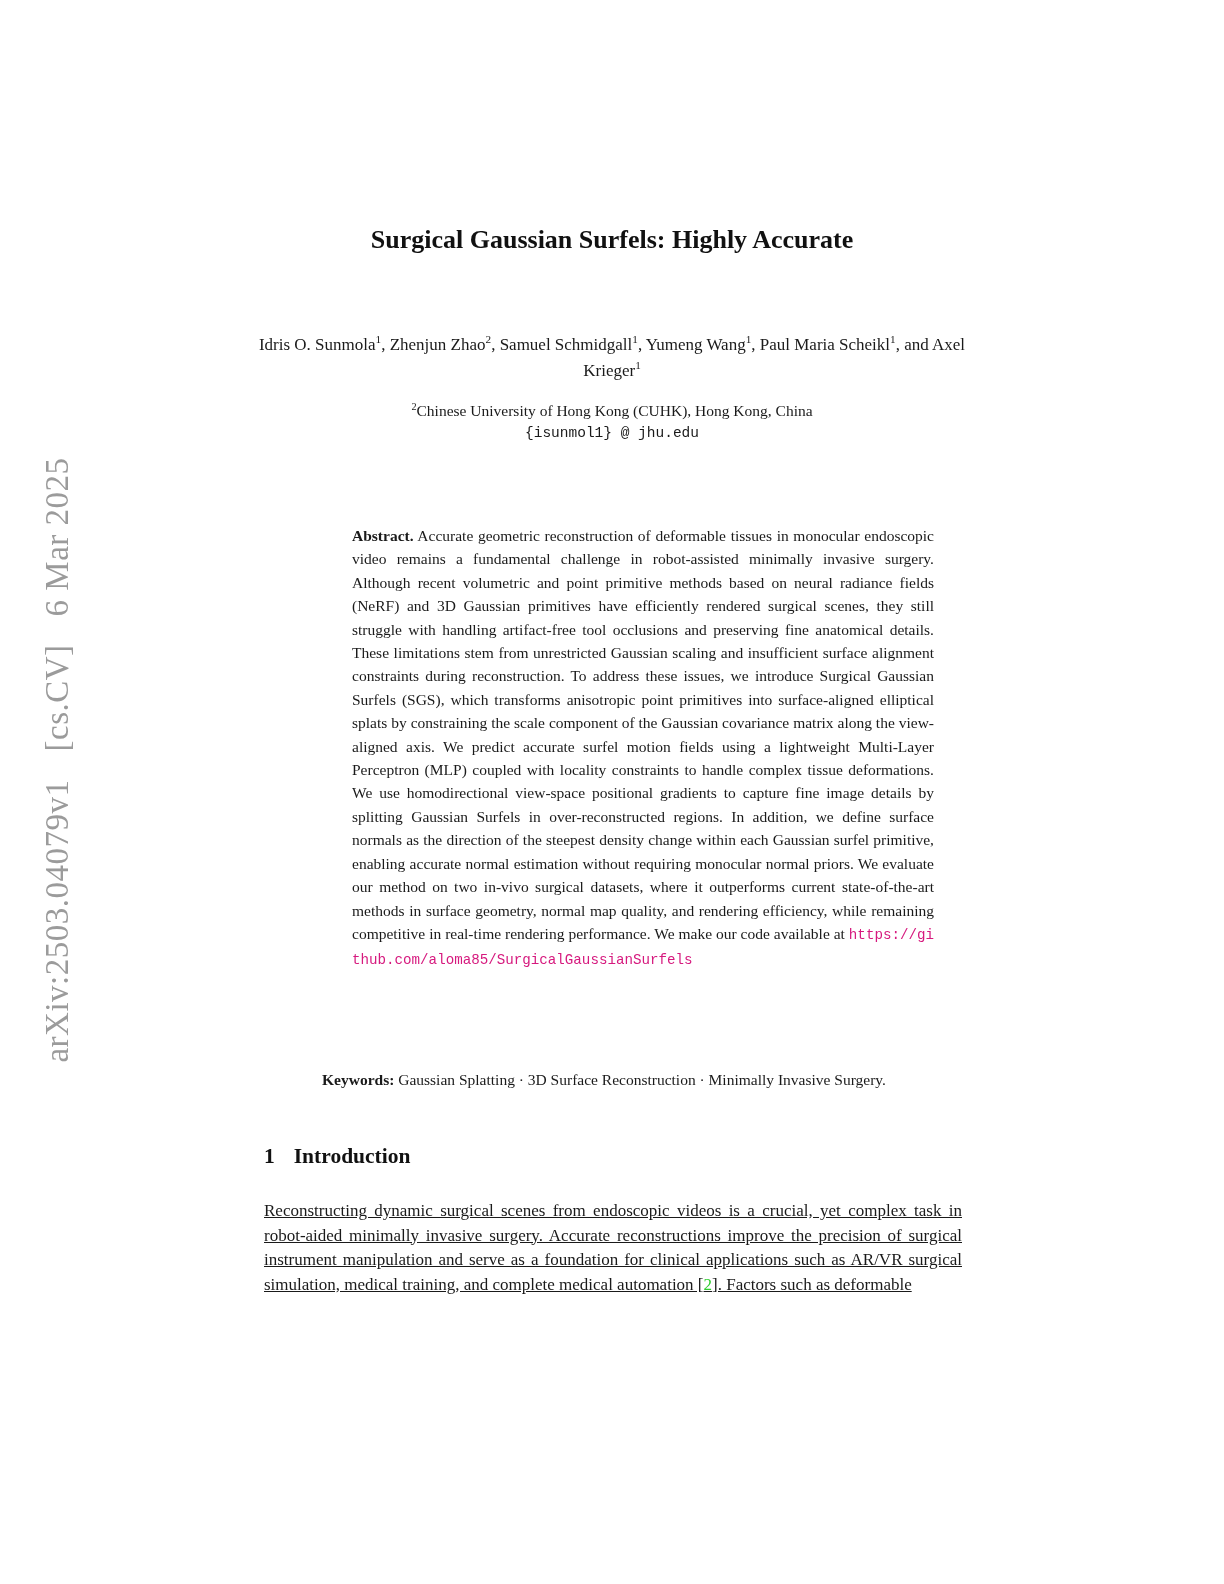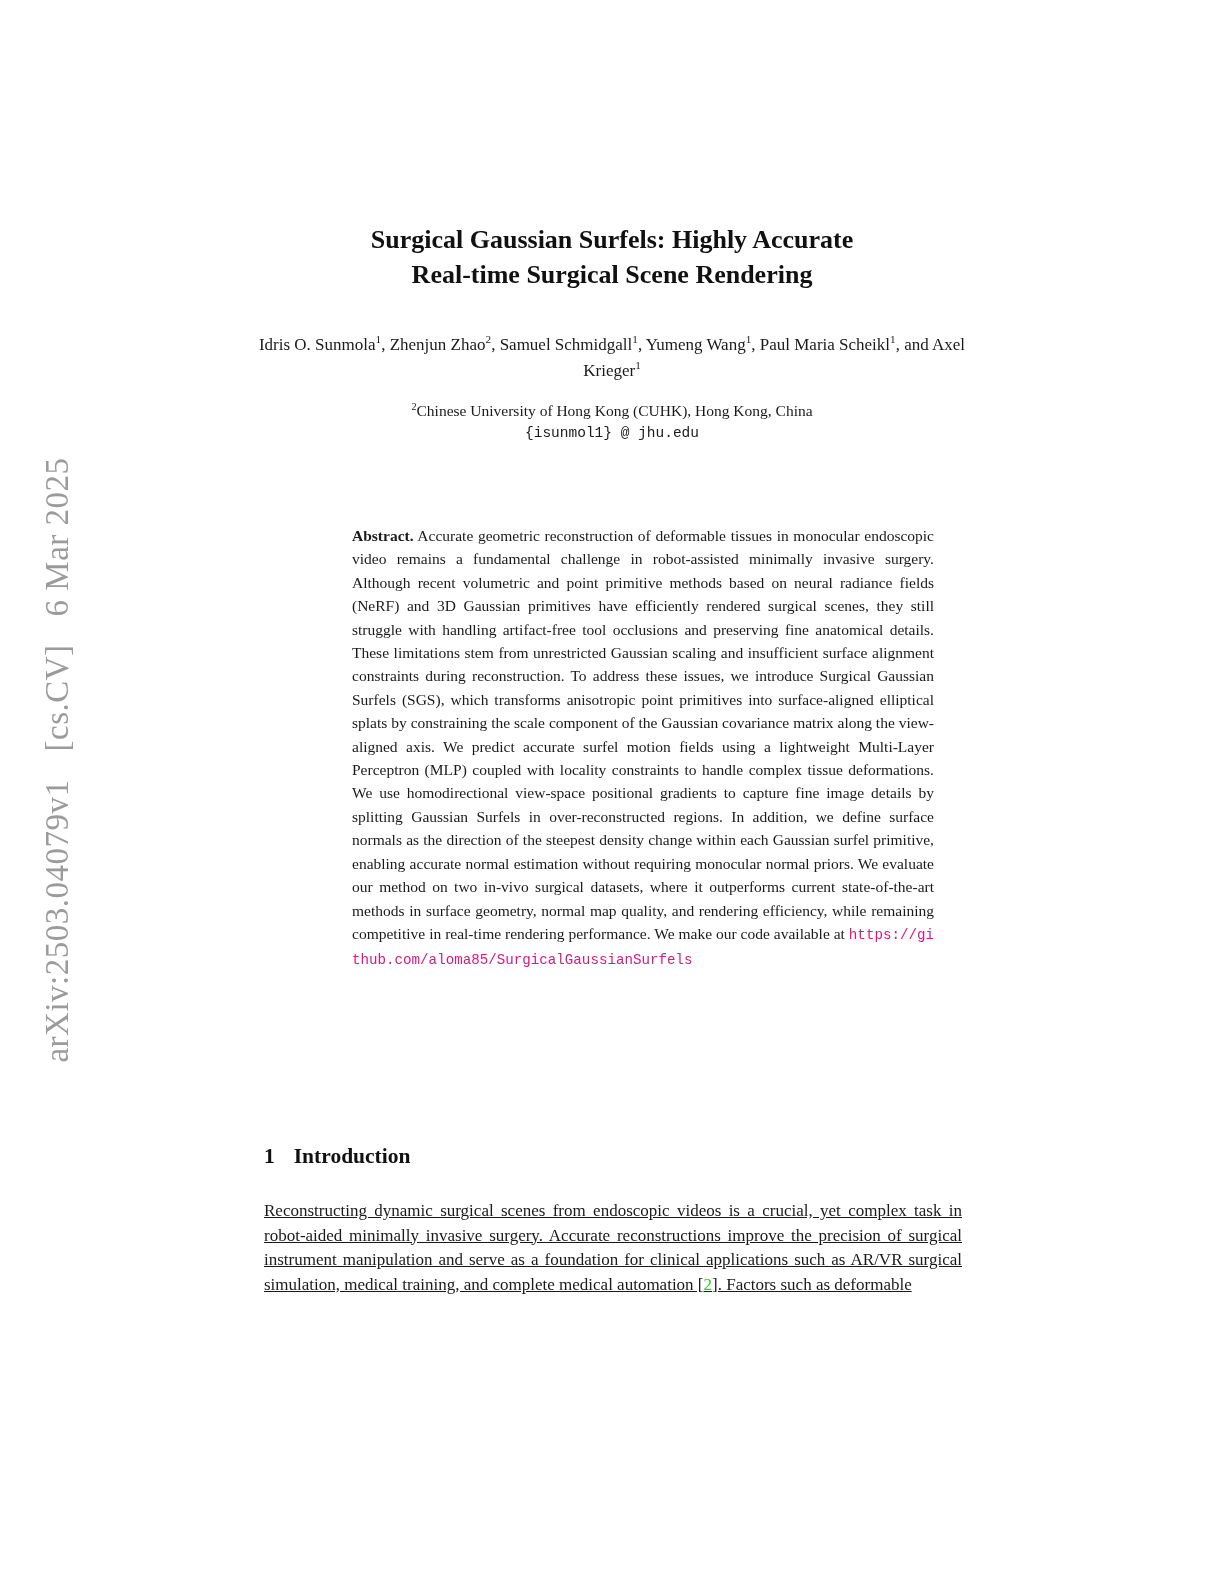--- a/index.html
+++ b/index.html
@@ -100,36 +100,38 @@
 <body>
 
 <div id="page">
 
   <div class="watermark" style="color: rgb(155, 155, 155);">
     <span class="wm-part">arXiv:2503.04079v1</span><span class="wm-part">[cs.CV]</span><span class="wm-part">6 Mar 2025</span>
   </div>
 
   <div class="title">
     <div>Surgical Gaussian Surfels: Highly Accurate</div>
-    <div>Real-time Surgical Scene Rendering</div>
   </div>
 
   <div class="authors">
     <span><span>Idris O. Sunmola</span><sup>1</sup><span>, </span></span><span><span>Zhenjun Zhao</span><sup>2</sup><span>, </span></span><span><span>Samuel Schmidgall</span><sup>1</sup><span>, </span></span><span><span>Yumeng Wang</span><sup>1</sup><span>, </span></span><span><span>Paul Maria Scheikl</span><sup>1</sup><span>, and </span></span><span><span>Axel Krieger</span><sup>1</sup><span></span></span>
   </div>
 
   <div class="affiliations">
     <div><sup>2</sup><span>Chinese University of Hong Kong (CUHK), Hong Kong, China</span></div>
     <div class="email">{isunmol1} @ jhu.edu</div>
   </div>
 
   <div class="abstract">
     <span class="abs-label">Abstract.</span><span> Accurate geometric reconstruction of deformable tissues in monocular endoscopic video remains a fundamental challenge in robot-assisted minimally invasive surgery. Although recent volumetric and point primitive methods based on neural radiance fields (NeRF) and 3D Gaussian primitives have efficiently rendered surgical scenes, they still struggle with handling artifact-free tool occlusions and preserving fine anatomical details. These limitations stem from unrestricted Gaussian scaling and insufficient surface alignment constraints during reconstruction. To address these issues, we introduce Surgical Gaussian Surfels (SGS), which transforms anisotropic point primitives into surface-aligned elliptical splats by constraining the scale component of the Gaussian covariance matrix along the view-aligned axis. We predict accurate surfel motion fields using a lightweight Multi-Layer Perceptron (MLP) coupled with locality constraints to handle complex tissue deformations. We use homodirectional view-space positional gradients to capture fine image details by splitting Gaussian Surfels in over-reconstructed regions. In addition, we define surface normals as the direction of the steepest density change within each Gaussian surfel primitive, enabling accurate normal estimation without requiring monocular normal priors. We evaluate our method on two in-vivo surgical datasets, where it outperforms current state-of-the-art methods in surface geometry, normal map quality, and rendering efficiency, while remaining competitive in real-time rendering performance. We make our code available at </span><a class="mono-link" id="code-link" href="#" style="color: rgb(214, 25, 126);">https://github.com/aloma85/SurgicalGaussianSurfels</a>
   </div>
 
+  <div class="keywords">
+    <span class="kw-label">Keywords:</span><span> Gaussian Splatting · 3D Surface Reconstruction · Minimally Invasive Surgery.</span>
+  </div>
 
   <div class="section-heading">
     <span class="sec-num">1</span><span>Introduction</span>
   </div>
 
   <div class="intro-para">
     <span>Reconstructing dynamic surgical scenes from endoscopic videos is a crucial, yet complex task in robot-aided minimally invasive surgery. Accurate reconstructions improve the precision of surgical instrument manipulation and serve as a foundation for clinical applications such as AR/VR surgical simulation, medical training, and complete medical automation [</span><a class="cite-link" id="cite-2" href="#" style="color: rgb(46, 204, 46);">2</a><span>]. Factors such as deformable</span>
   </div>
 
 </div>

